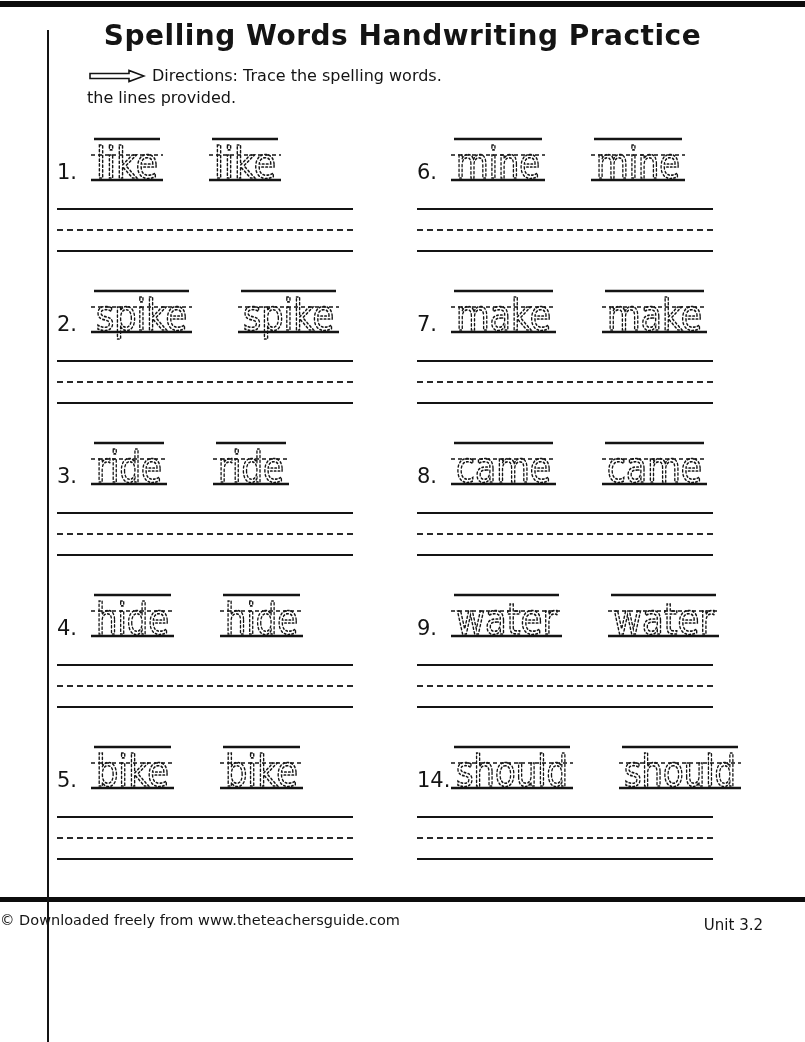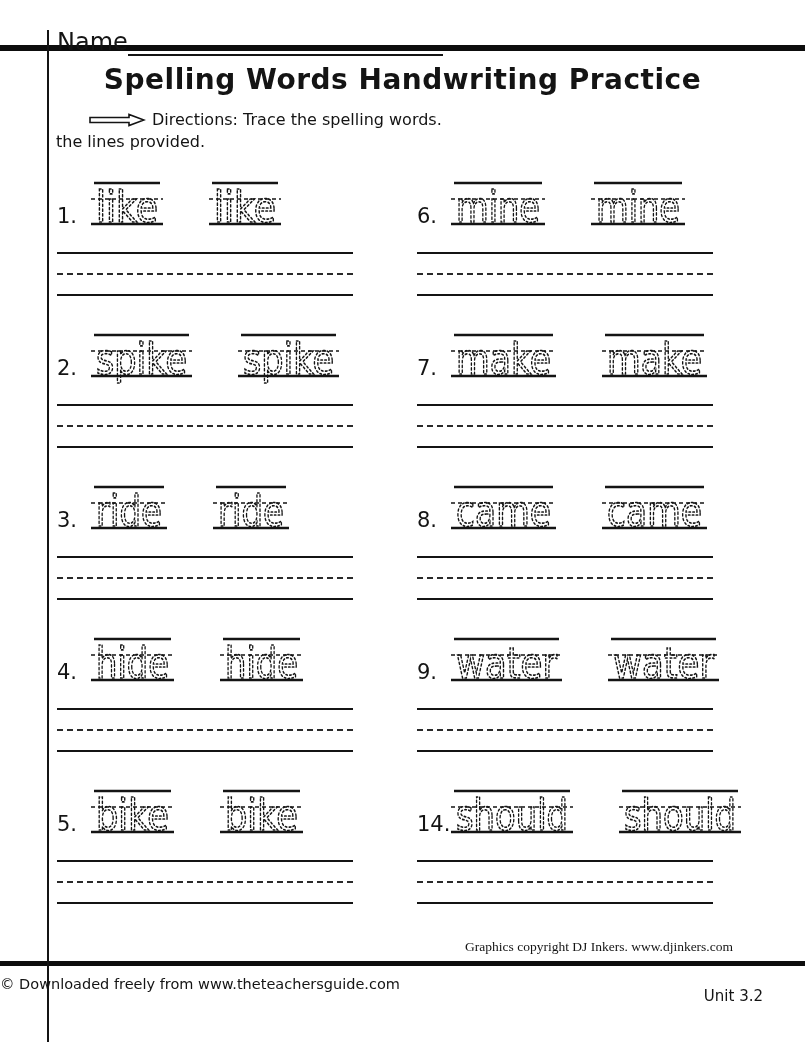--- a/index.html
+++ b/index.html
@@ -16,21 +16,21 @@
   .name-fill { display:inline-block; width:315px; border-bottom:2px solid var(--ink); height:26px; vertical-align:bottom; }
 
   .rule { width:805px; height:6px; background:#0d0d0d; }
   .rule-top { margin-top:1px; }
 
   .title { font-size:28px; font-weight:bold; text-align:center; margin-top:12px; letter-spacing:.5px; }
 
   .directions { display:flex; align-items:center; margin:14px 0 0 88px; font-size:16px; }
   .arrow-icon { display:inline-flex; margin-right:6px; }
   .dir-part2 { margin-left:16px; }
-  .directions-line2 { margin:3px 0 0 56px; font-size:16px; }
+  .directions-line2 { margin:3px 0 0 87px; font-size:16px; }
 
   .items-grid {
     display:grid; grid-template-columns:360px 1fr; grid-template-rows:repeat(5,152px);
     grid-auto-flow:column; margin:24px 0 0 57px;
   }
   .item { position:relative; }
   .trace-row { display:flex; align-items:flex-end; }
   .num { width:34px; flex:none; font-size:21px; padding-bottom:9px; }
   .trace { flex:none; display:block; overflow:visible; }
   .trace + .trace { margin-left:46px; }
@@ -40,31 +40,28 @@
     font-family:"DejaVu Sans", sans-serif; font-size:43px;
     fill:none; stroke:var(--ink); stroke-width:1.7; stroke-dasharray:2 2.8; stroke-linecap:round;
   }
   .lines { width:296px; margin-top:15px; }
   .wl { height:0; border-top:2.5px solid var(--ink); }
   .wl.dashed { border-top:2px dashed #2a2a2a; margin:19px 0; }
 
   .credit { text-align:right; padding-right:72px; font-family:"Liberation Serif", serif; font-size:13.5px; margin-top:4px; }
   .rule-bottom { margin-top:6px; height:5px; }
   .footer-row { position:relative; text-align:left; margin-top:10px; font-size:14.5px; }
-  .unit { position:absolute; right:42px; top:11px; font-size:15px; }
+  .unit { position:absolute; right:42px; top:4px; font-size:15px; }
 </style>
 </head>
 <body>
 
 <div class="page">
   <div class="margin-line"></div>
 
-  <div class="name-row">
-    <span class="name-label">Name</span><span class="name-fill"></span>
-  </div>
 
   <div class="rule rule-top"></div>
 
   <div class="title">Spelling Words Handwriting Practice</div>
 
   <div class="directions">
     <span class="arrow-icon">
       <svg width="58" height="18" viewBox="0 0 58 18">
         <path d="M2 6.5 H41 V3.5 L56 9 L41 14.5 V11.5 H2 Z" fill="#ffffff" stroke="#141414" stroke-width="1.6" stroke-linejoin="miter"></path>
       </svg>
@@ -289,19 +286,18 @@
   </svg>
     </div>
     <div class="lines">
       <div class="wl"></div>
       <div class="wl dashed"></div>
       <div class="wl"></div>
     </div>
       </div>
     </div>
 
-  <div class="credit">Graphics copyright DJ Inkers. www.djinkers.com</div>
   <div class="rule rule-bottom"></div>
   <div class="footer-row">
     <span class="download">© Downloaded freely from www.theteachersguide.com</span>
     <span class="unit">Unit 3.2</span>
   </div>
 </div>
 
 </body></html>

